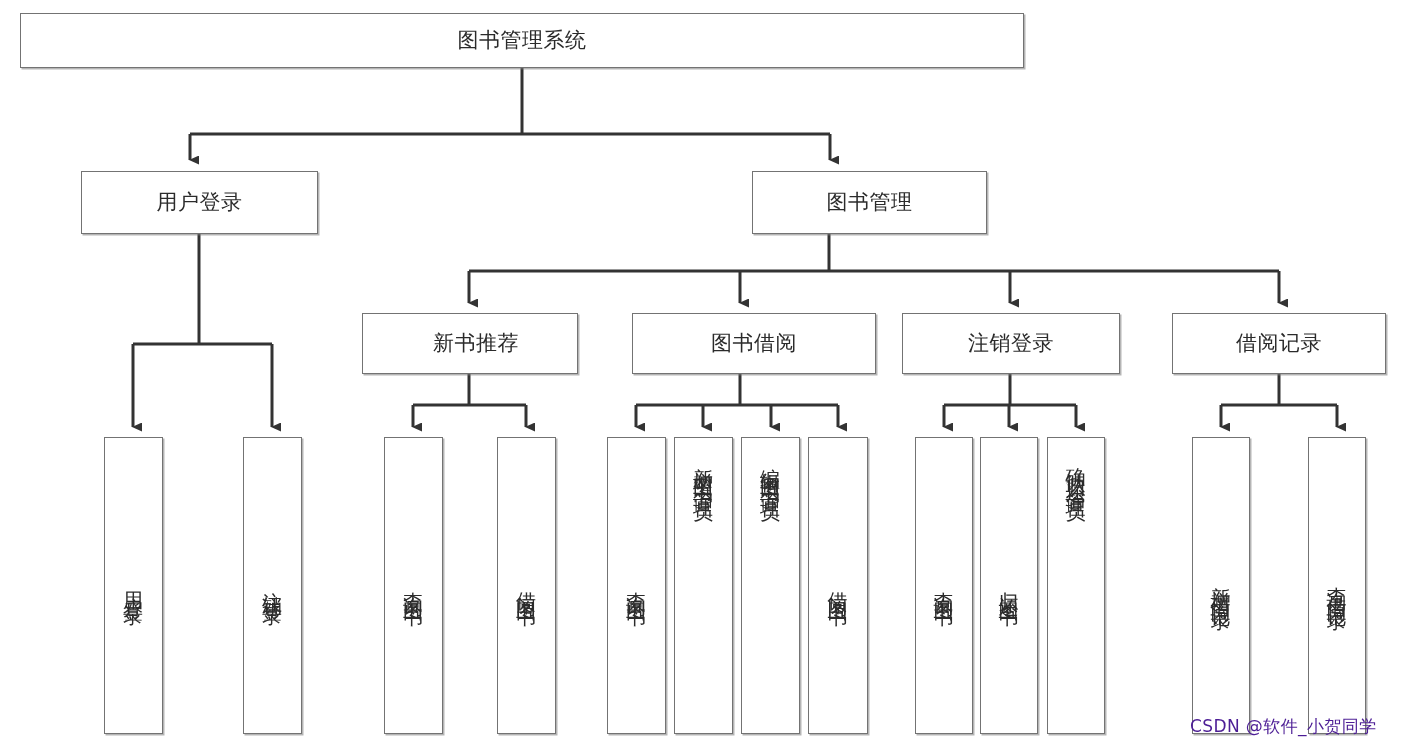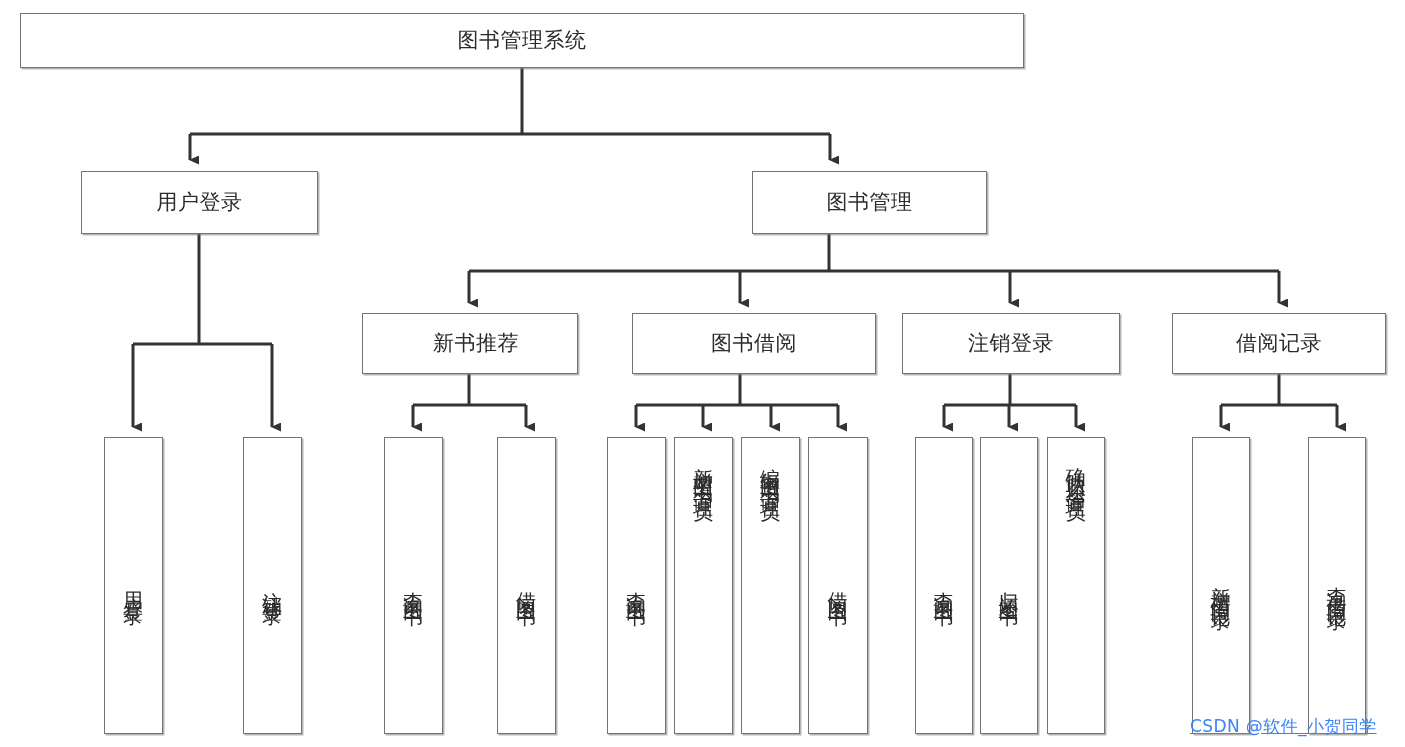--- a/index.html
+++ b/index.html
@@ -61,25 +61,24 @@
     letter-spacing: 5px;
     line-height: 1;
     white-space: nowrap;
   }
   .node.leaf.center-text {
     align-items: center;
     padding-top: 0;
   }
   .watermark {
     position: absolute;
-    color: #3b82f6;
+    color: #4c1d95;
     font-size: 17px;
     white-space: nowrap;
     letter-spacing: 0.4px;
-    text-decoration: underline;
   }
 </style>
 </head>
 <body>
 
 <div id="diagram-root">
 
   <svg id="connector-layer" viewBox="0 0 1405 747" width="1405" height="747" xmlns="http://www.w3.org/2000/svg">
     <defs>
       <marker id="arrowhead" markerWidth="9" markerHeight="10" refX="4.5" refY="9" orient="auto" markerUnits="userSpaceOnUse">

